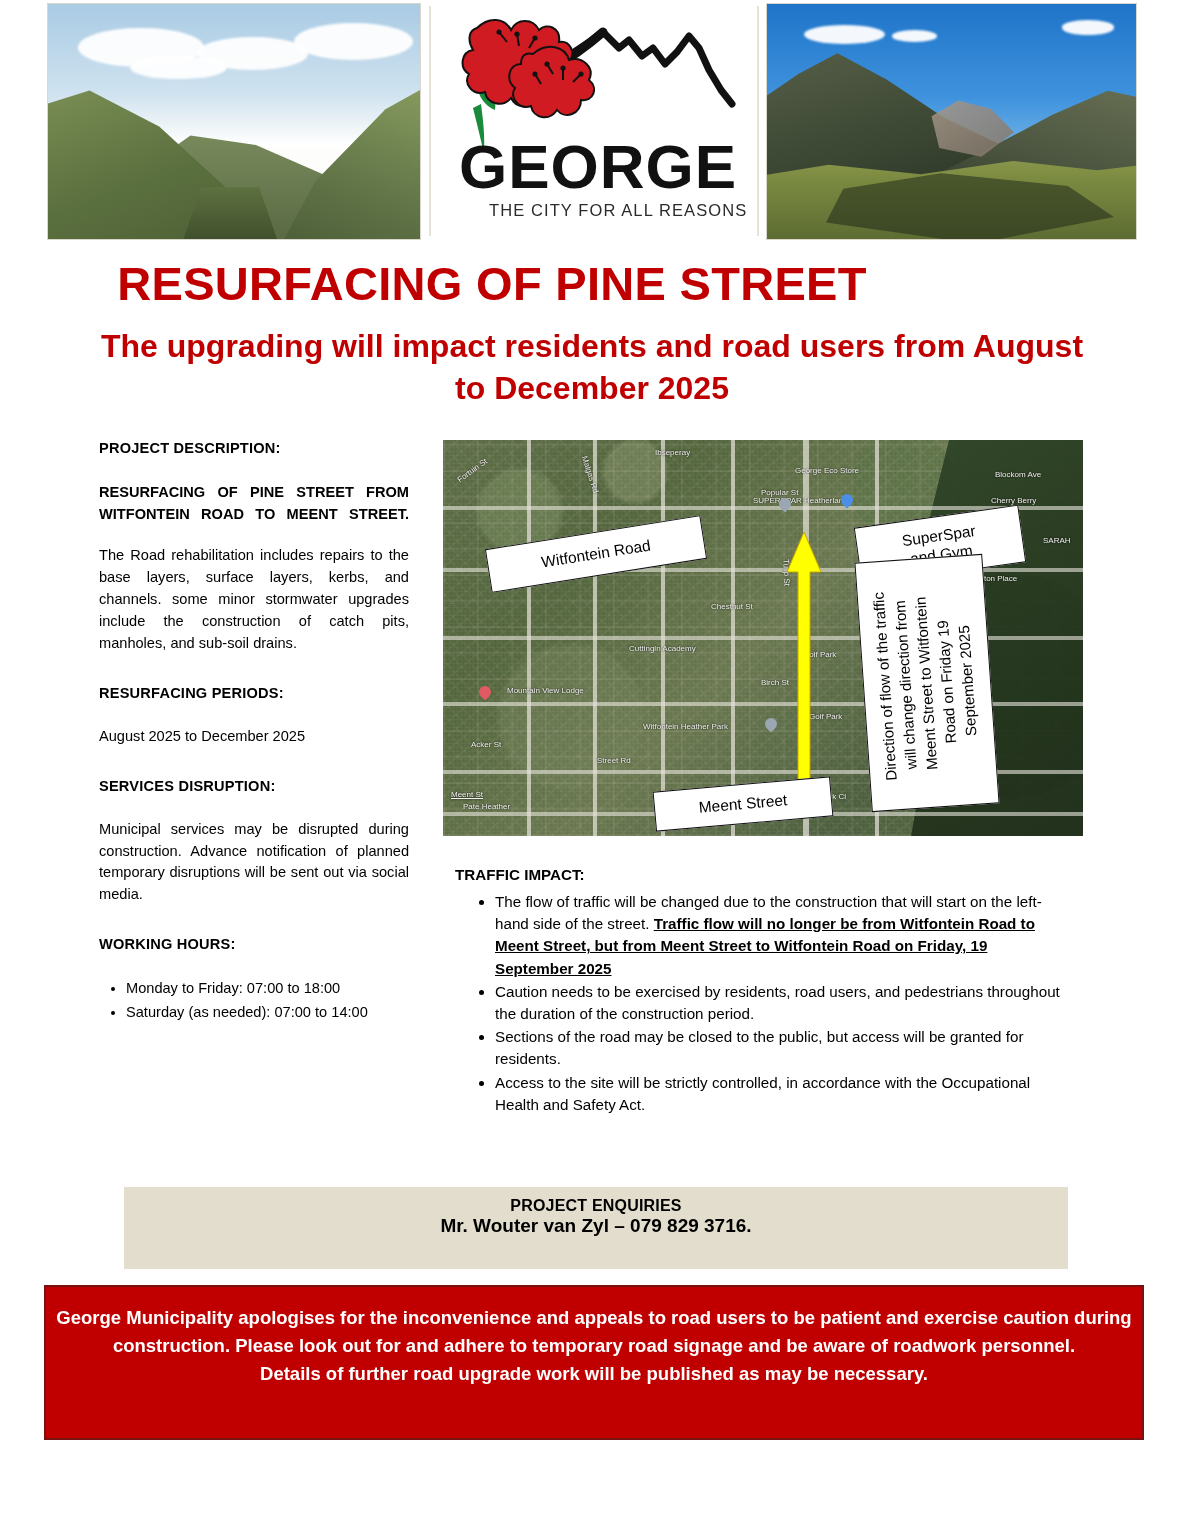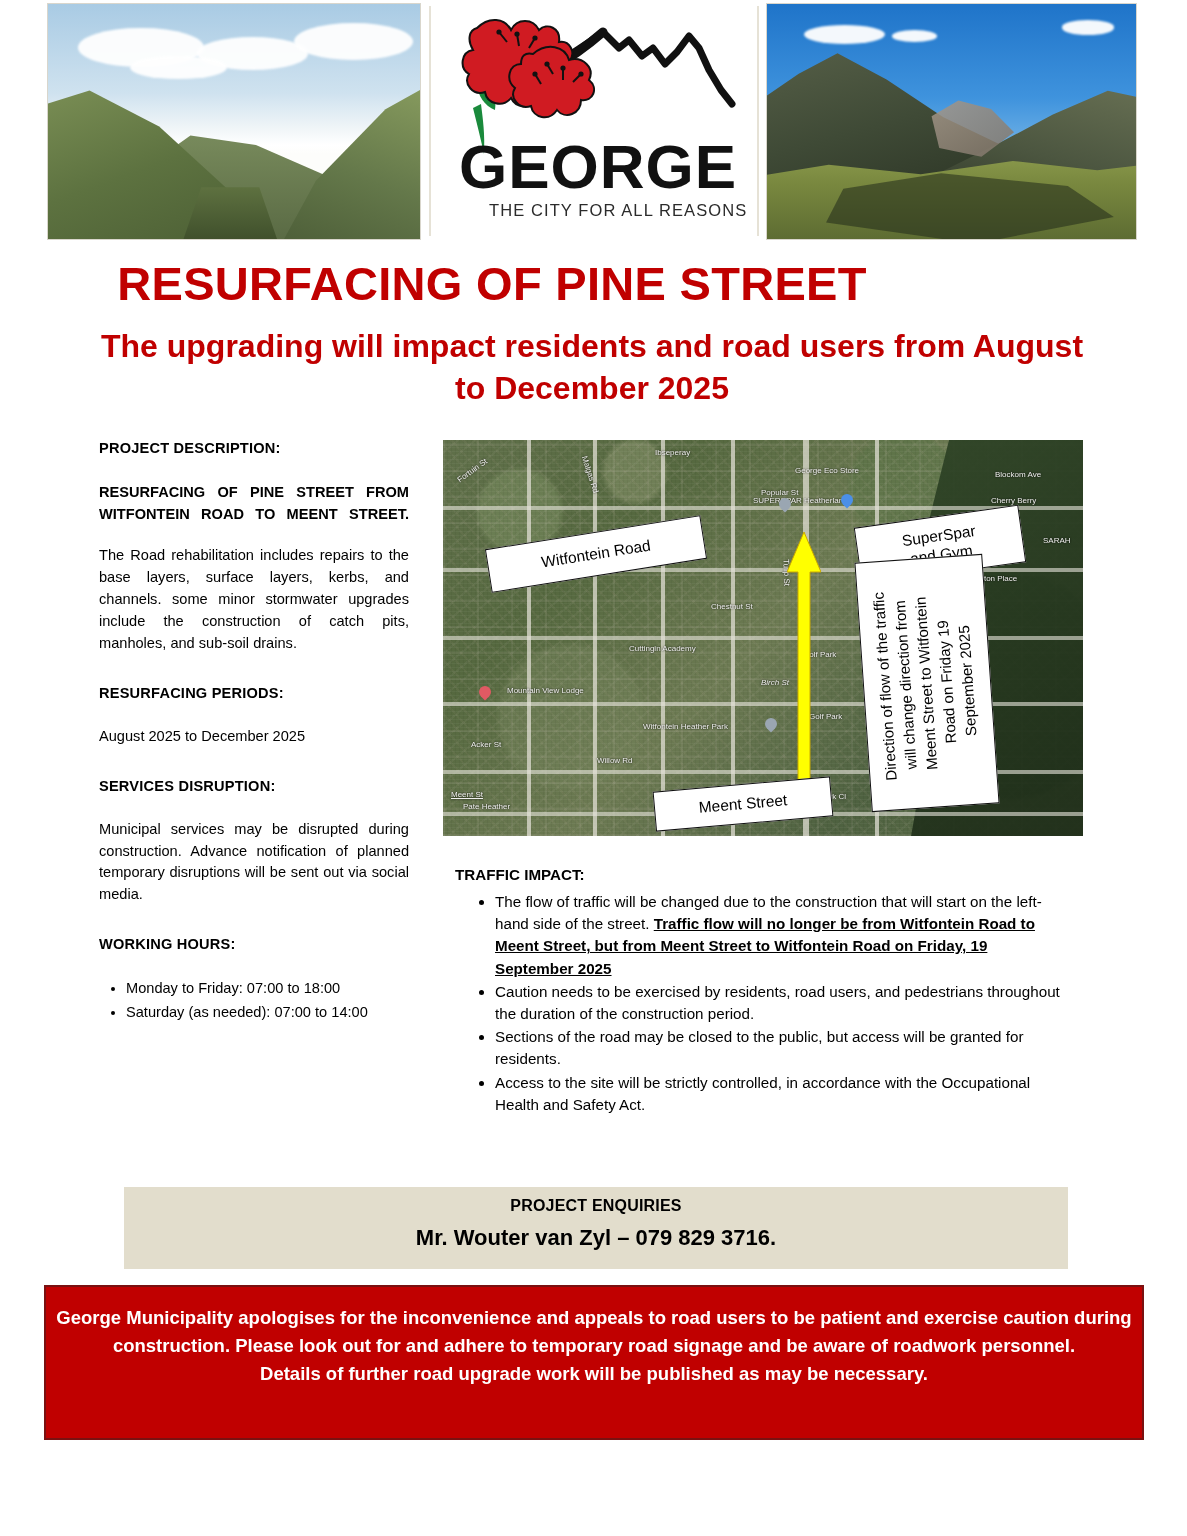--- a/index.html
+++ b/index.html
@@ -177,21 +177,21 @@
   .bold-u{font-weight:bold;text-decoration:underline;}
 
   
   .enquiries{
     position:absolute;left:124px;top:1187px;width:944px;height:82px;
     background:#E2DDCC;text-align:center;color:#000;box-sizing:border-box;
     padding-top:10px;
   }
   .enq-title{font-weight:bold;font-size:16px;letter-spacing:.2px;}
   .enq-line{font-size:15.4px;margin-top:3px;}
-  .enq-name{font-weight:bold;font-size:22px;margin-top:10px;}
+  .enq-name{font-weight:bold;font-size:19px;margin-top:0;}
 
   
   .banner{
     position:absolute;left:44px;top:1285px;width:1100px;height:155px;
     background:#C00000;border:2px solid #7a1111;box-sizing:border-box;
     color:#ffffff;text-align:center;font-weight:bold;font-size:18.5px;
     line-height:1.52;padding-top:17px;
   }
 </style>
 </head>
@@ -313,23 +313,23 @@
 
   <div class="maplabel-sm" style="left:12px;top:26px;transform:rotate(-36deg);">Fortuin St</div>
   <div class="maplabel-sm" style="left:128px;top:30px;transform:rotate(72deg);">Malgas Rd</div>
   <div class="maplabel-sm" style="left:212px;top:8px;">Ibseperay</div>
   <div class="maplabel-sm" style="left:318px;top:48px;">Popular St</div>
   <div class="maplabel-sm" style="left:548px;top:56px;">Cherry Berry</div>
   <div class="maplabel-sm" style="left:552px;top:30px;">Blockom Ave</div>
   <div class="maplabel-sm" style="left:268px;top:162px;">Chestnut St</div>
   <div class="maplabel-sm" style="left:330px;top:128px;transform:rotate(88deg);">Tulip St</div>
   <div class="maplabel-sm" style="left:360px;top:210px;">Golf Park</div>
-  <div class="maplabel-sm" style="left:318px;top:238px;font-style:italic;">Birch St</div>
+  <div class="maplabel-sm" style="left:318px;top:238px;">Birch St</div>
   <div class="maplabel-sm" style="left:366px;top:272px;">Golf Park</div>
-  <div class="maplabel-sm" style="left:154px;top:316px;">Willow Rd</div>
+  <div class="maplabel-sm" style="left:154px;top:316px;">Street Rd</div>
   <div class="maplabel-sm" style="left:8px;top:350px;text-decoration:underline;">Meent St</div>
   <div class="maplabel-sm" style="left:28px;top:300px;">Acker St</div>
   <div class="maplabel-sm" style="left:600px;top:96px;">SARAH</div>
   <div class="maplabel-sm" style="left:186px;top:204px;">Cuttingin Academy</div>
   <div class="maplabel-sm" style="left:64px;top:246px;">Mountain View Lodge</div>
   <div class="maplabel-sm" style="left:200px;top:282px;">Witfontein Heather Park</div>
   <div class="maplabel-sm" style="left:310px;top:56px;">SUPERSPAR Heatherlands</div>
   <div class="maplabel-sm" style="left:352px;top:26px;">George Eco Store</div>
   <div class="maplabel-sm" style="left:516px;top:134px;">Burlington Place</div>
   <div class="maplabel-sm" style="left:418px;top:198px;">Urban</div>

